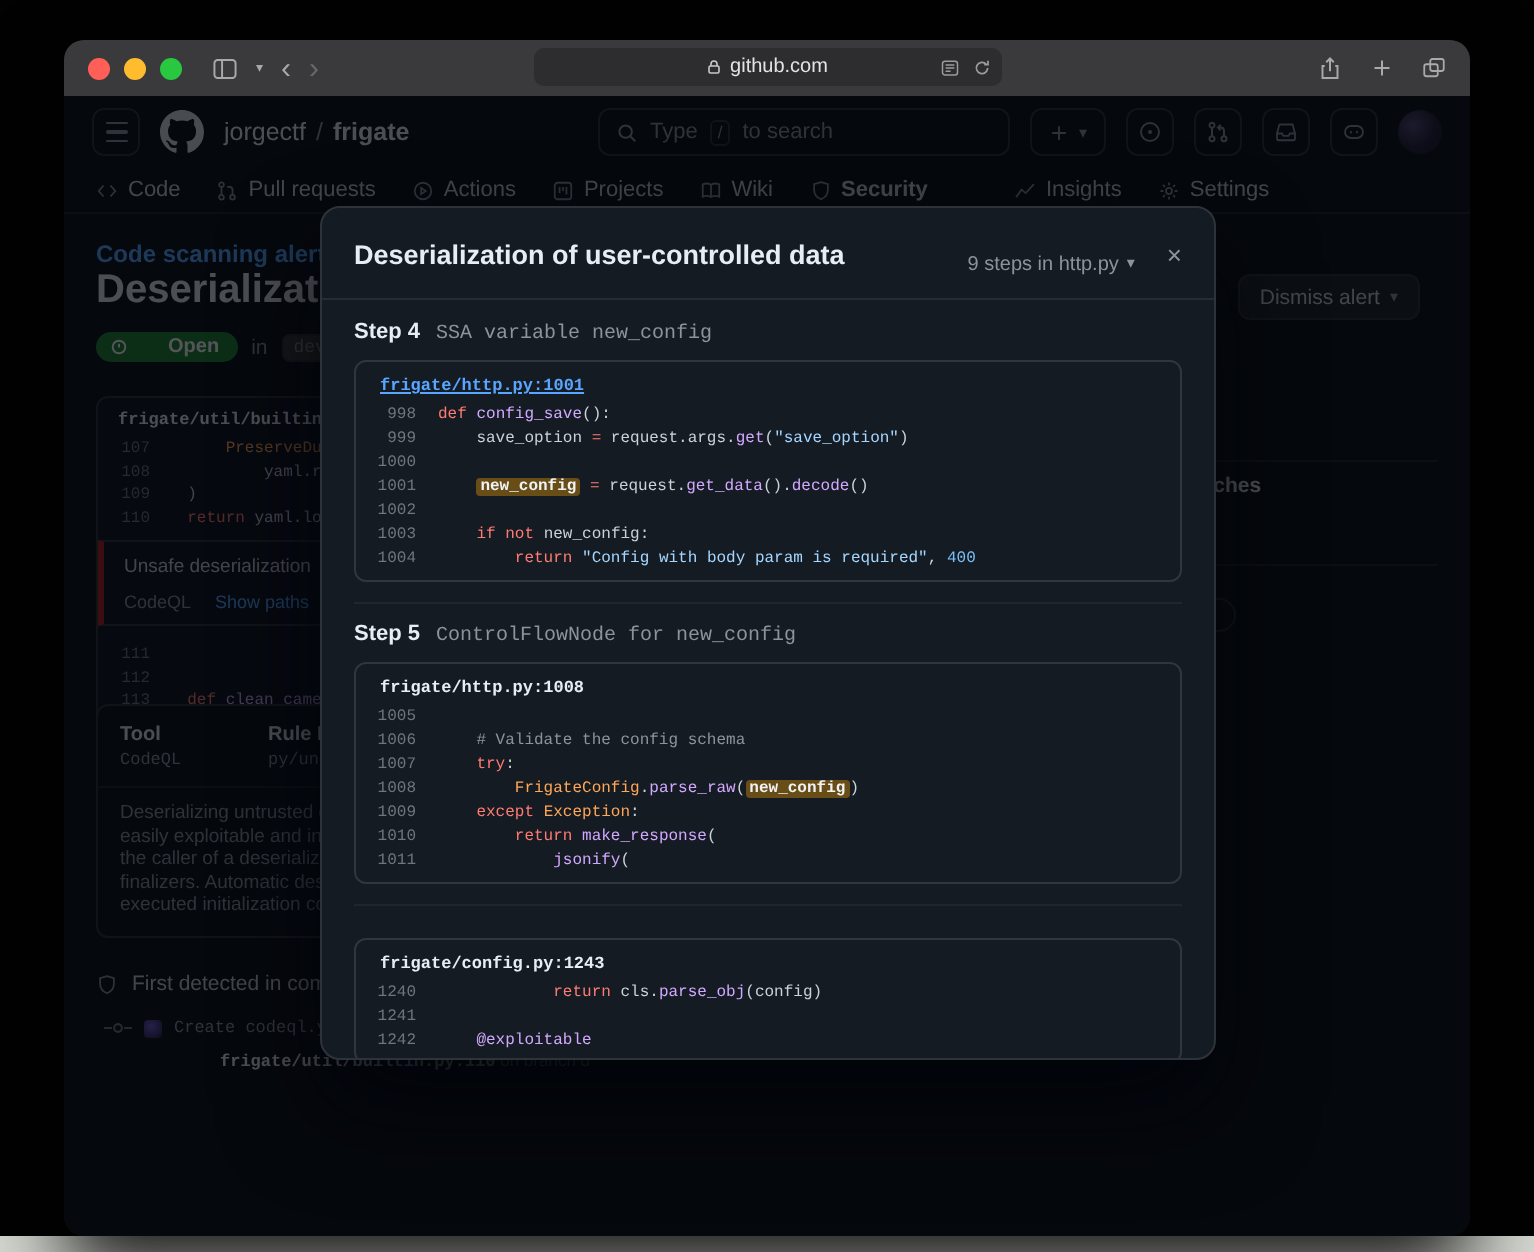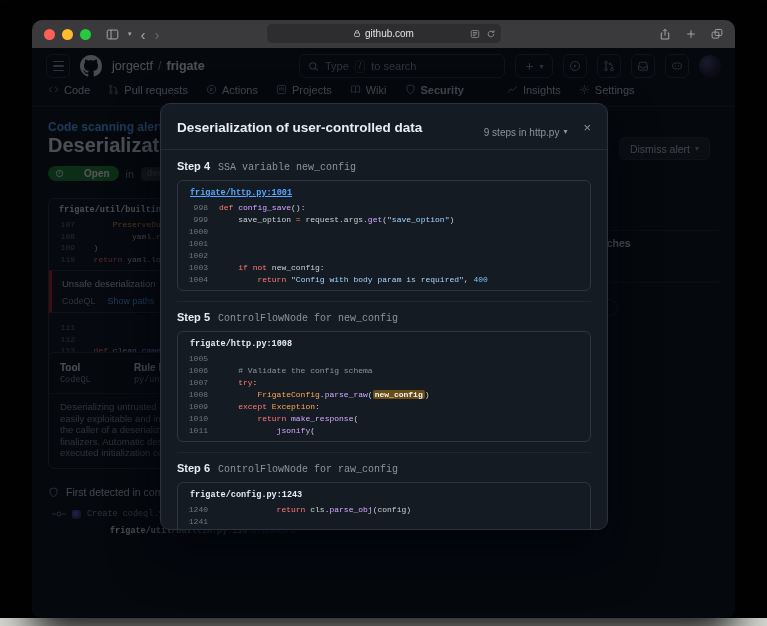--- a/index.html
+++ b/index.html
@@ -35,21 +35,21 @@
   .crumb .repo{font-weight:700;}
   .search{margin-left:auto;width:206px;height:24px;border:1px solid #30363d;border-radius:6px;
           display:flex;align-items:center;gap:6px;padding:0 8px;color:#8b949e;font-size:11px;
           box-sizing:border-box;}
   .kbd{border:1px solid #30363d;border-radius:3px;padding:0 3px;font-size:8.5px;line-height:11px;}
   .plus-btn{width:38px;gap:4px;font-size:12px;}
   .avatar{width:22px;height:22px;border-radius:50%;
           background:radial-gradient(circle at 35% 35%,#544a77,#27203b 55%,#121622);}
   .gh-nav{display:flex;gap:2px;padding:0 8px;border-bottom:1px solid #21262d;height:22px;
           align-items:stretch;}
-  .nav-item{display:flex;gap:5px;color:#c9d1d9;font-size:11px;padding:0 8px;
+  .nav-item{display:flex;align-items:center;gap:5px;color:#c9d1d9;font-size:11px;padding:0 8px;
             position:relative;}
   .nav-item .ni-ic{color:#8b949e;display:flex;}
   .nav-item.selected{font-weight:700;}
   .nav-item.selected::after{content:"";position:absolute;left:7px;right:7px;bottom:-1px;height:2px;
             background:#f78166;border-radius:2px;}
   .nav-badge{background:rgba(110,118,129,.4);border-radius:999px;padding:0 5px;font-size:9px;
             height:13px;line-height:13px;font-weight:400;color:#c9d1d9;margin-top:36px;}
 
   
   .abs{position:absolute;}
@@ -491,20 +491,21 @@
                 <div class="m-row">
                   <span class="m-no">999</span>
                   <span class="m-src"><span class="tk-p">    save_option </span><span class="tk-k">=</span><span class="tk-p"> request.args.</span><span class="tk-f">get</span><span class="tk-p">(</span><span class="tk-s">"save_option"</span><span class="tk-p">)</span></span>
                 </div>
                 <div class="m-row">
                   <span class="m-no">1000</span>
                   <span class="m-src"></span>
                 </div>
                 <div class="m-row">
                   <span class="m-no">1001</span>
+                  <span class="m-src"><span class="tk-p">    </span><span class="tk-hl">new_config</span><span class="tk-p"> </span><span class="tk-k">=</span><span class="tk-p"> request.</span><span class="tk-f">get_data</span><span class="tk-p">().</span><span class="tk-f">decode</span><span class="tk-p">()</span></span>
                 </div>
                 <div class="m-row">
                   <span class="m-no">1002</span>
                   <span class="m-src"></span>
                 </div>
                 <div class="m-row">
                   <span class="m-no">1003</span>
                   <span class="m-src"><span class="tk-p">    </span><span class="tk-k">if</span><span class="tk-p"> </span><span class="tk-k">not</span><span class="tk-p"> new_config:</span></span>
                 </div>
                 <div class="m-row">
@@ -544,24 +545,20 @@
                   <span class="m-no">1010</span>
                   <span class="m-src"><span class="tk-p">        </span><span class="tk-k">return</span><span class="tk-p"> </span><span class="tk-f">make_response</span><span class="tk-p">(</span></span>
                 </div>
                 <div class="m-row">
                   <span class="m-no">1011</span>
                   <span class="m-src"><span class="tk-p">            </span><span class="tk-f">jsonify</span><span class="tk-p">(</span></span>
                 </div>
               </div>
             </div>
             <div class="step">
-              <div class="step-head">
-                <span class="step-label">Step 6</span>
-                <span class="step-desc">ControlFlowNode for raw_config</span>
-              </div>
               <div class="step-card">
                 <div class="file-row">frigate/config.py:1243</div>
                 <div class="m-row">
                   <span class="m-no">1240</span>
                   <span class="m-src"><span class="tk-p">            </span><span class="tk-k">return</span><span class="tk-p"> cls.</span><span class="tk-f">parse_obj</span><span class="tk-p">(config)</span></span>
                 </div>
                 <div class="m-row">
                   <span class="m-no">1241</span>
                   <span class="m-src"></span>
                 </div>

